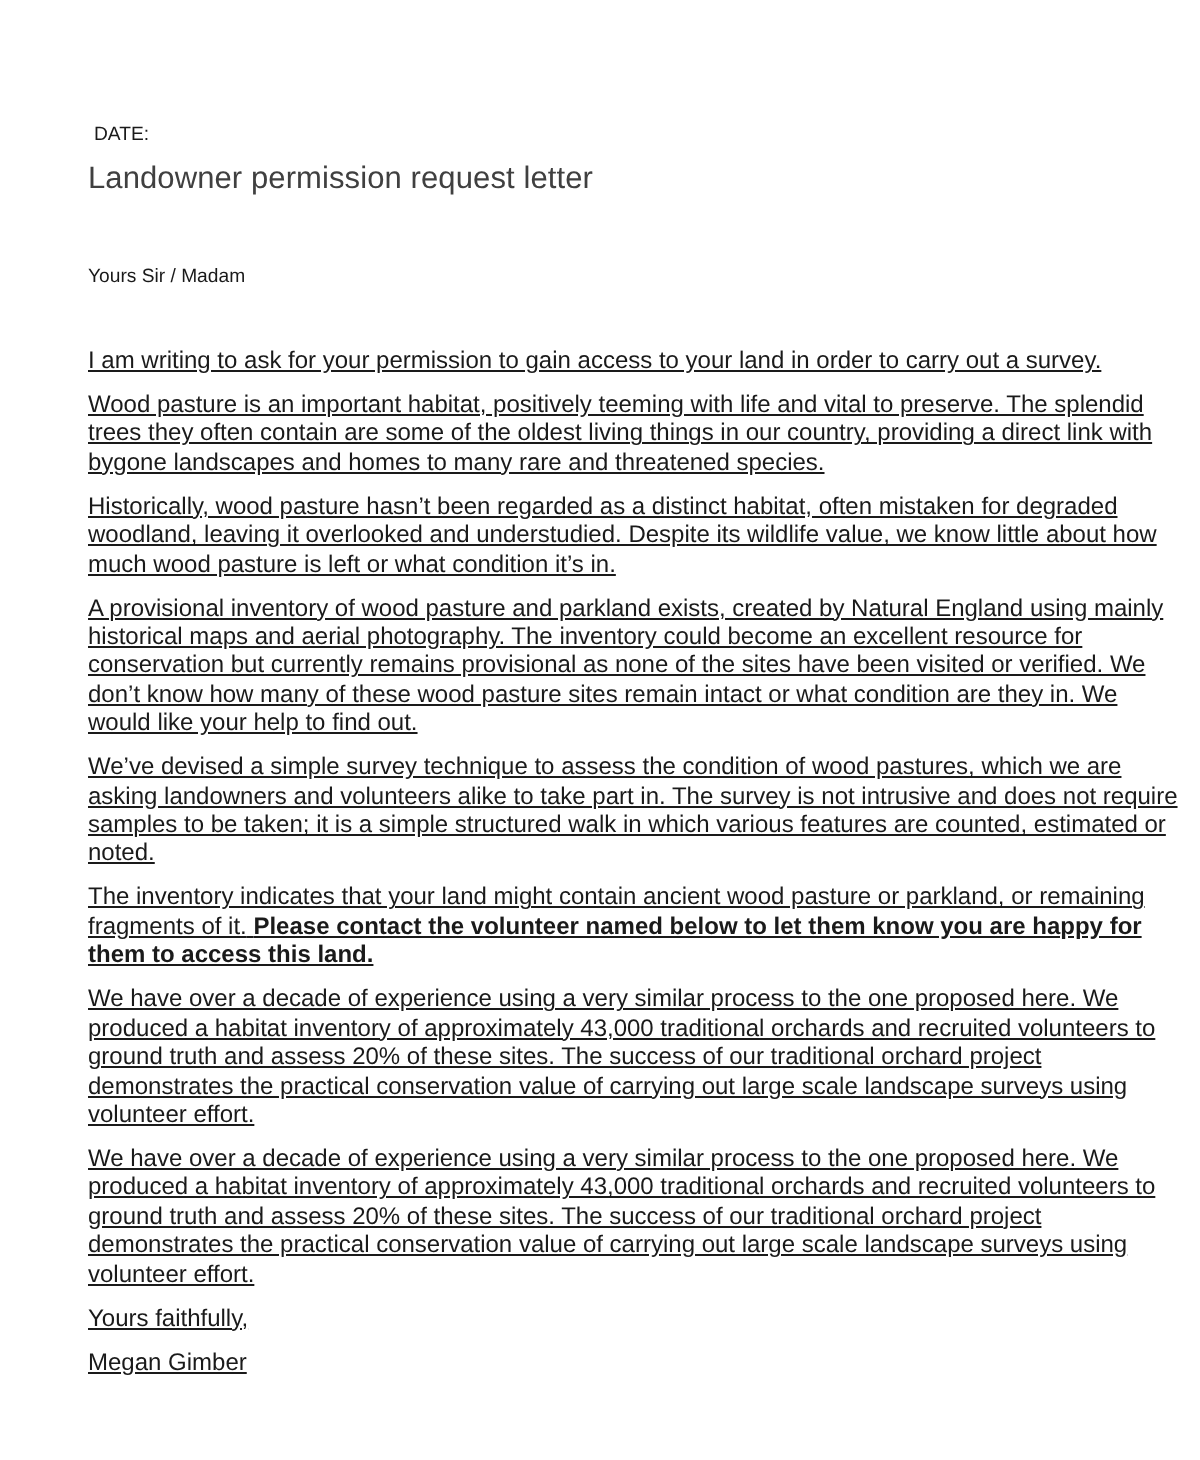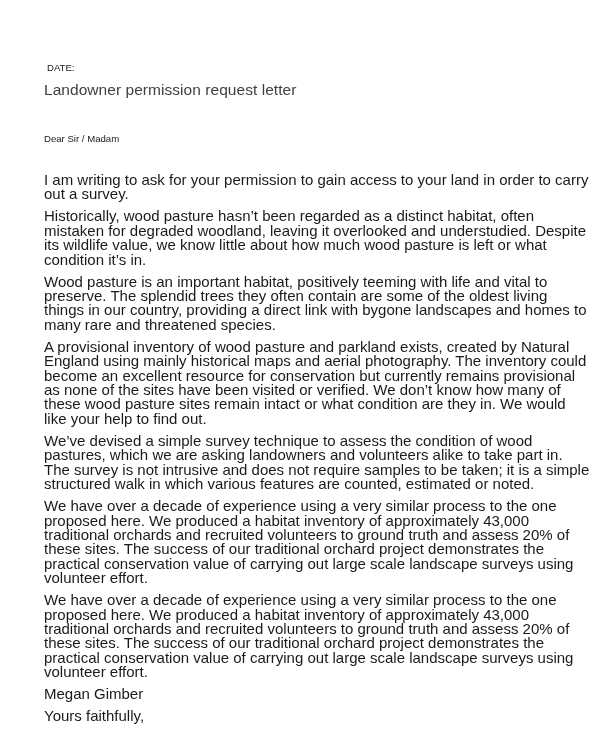--- a/index.html
+++ b/index.html
@@ -41,44 +41,49 @@
       position: absolute;
       top: 133px;
       left: 0;
       font-size: 9.6px;
     }
     .body {
       position: absolute;
       top: 173px;
       left: 0;
       width: 546px;
-      font-size: 15px;
+      font-size: 12px;
       line-height: 14.4px;
+      text-decoration: underline;
     }
     .body p {
       margin: 0 0 7.6px 0;
     }
     .bold { font-weight: bold; }
     a.link {
       color: #1a1a1a;
       text-decoration: underline;
     }
   </style>
 </head>
 <body>
 
 <div class="page">
   <div class="title">Landowner permission request letter</div>
   <div class="date">DATE:</div>
-  <div class="salutation">Dear Sir / Madam</div>
+  <div class="salutation">Yours Sir / Madam</div>
 
   <div class="body">
     <p>I am writing to ask for your permission to gain access to your land in order to carry out a survey.</p>
+    <p>Wood pasture is an important habitat, positively teeming with life and vital to preserve. The splendid trees they often contain are some of the oldest living things in our country, providing a direct link with bygone landscapes and homes to many rare and threatened species.</p>
     <p>Historically, wood pasture hasn’t been regarded as a distinct habitat, often mistaken for degraded woodland, leaving it overlooked and understudied. Despite its wildlife value, we know little about how much wood pasture is left or what condition it’s in.</p>
-    <p>Wood pasture is an important habitat, positively teeming with life and vital to preserve. The splendid trees they often contain are some of the oldest living things in our country, providing a direct link with bygone landscapes and homes to many rare and threatened species.</p>
     <p>A provisional inventory of wood pasture and parkland exists, created by Natural England using mainly historical maps and aerial photography. The inventory could become an excellent resource for conservation but currently remains provisional as none of the sites have been visited or verified. We don’t know how many of these wood pasture sites remain intact or what condition are they in. We would like your help to find out.</p>
     <p>We’ve devised a simple survey technique to assess the condition of wood pastures, which we are asking landowners and volunteers alike to take part in. The survey is not intrusive and does not require samples to be taken; it is a simple structured walk in which various features are counted, estimated or noted.</p>
+    <p>
+      <span>The inventory indicates that your land might contain ancient wood pasture or parkland, or remaining fragments of it.</span>
+      <span class="bold">Please contact the volunteer named below to let them know you are happy for them to access this land.</span>
+    </p>
     <p>We have over a decade of experience using a very similar process to the one proposed here. We produced a habitat inventory of approximately 43,000 traditional orchards and recruited volunteers to ground truth and assess 20% of these sites. The success of our traditional orchard project demonstrates the practical conservation value of carrying out large scale landscape surveys using volunteer effort.</p>
     <p>We have over a decade of experience using a very similar process to the one proposed here. We produced a habitat inventory of approximately 43,000 traditional orchards and recruited volunteers to ground truth and assess 20% of these sites. The success of our traditional orchard project demonstrates the practical conservation value of carrying out large scale landscape surveys using volunteer effort.</p>
+    <p>Yours faithfully,</p>
     <p>Megan Gimber</p>
-    <p>Yours faithfully,</p>
   </div>
 </div>
 
 </body></html>

